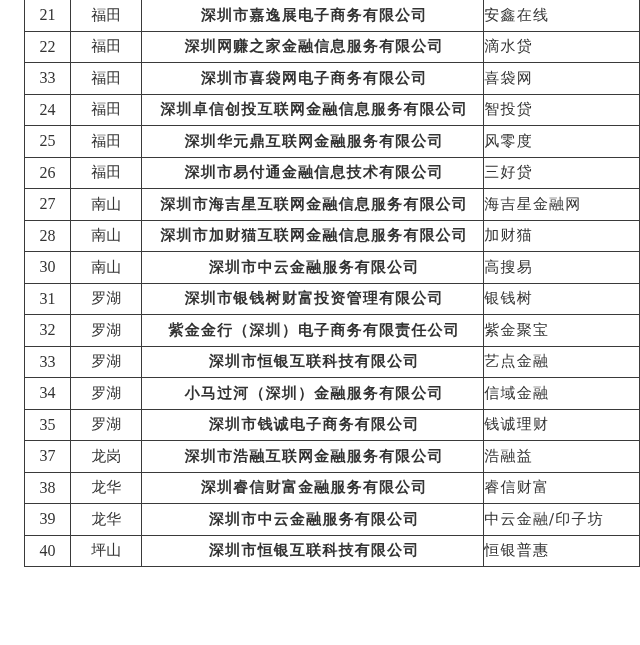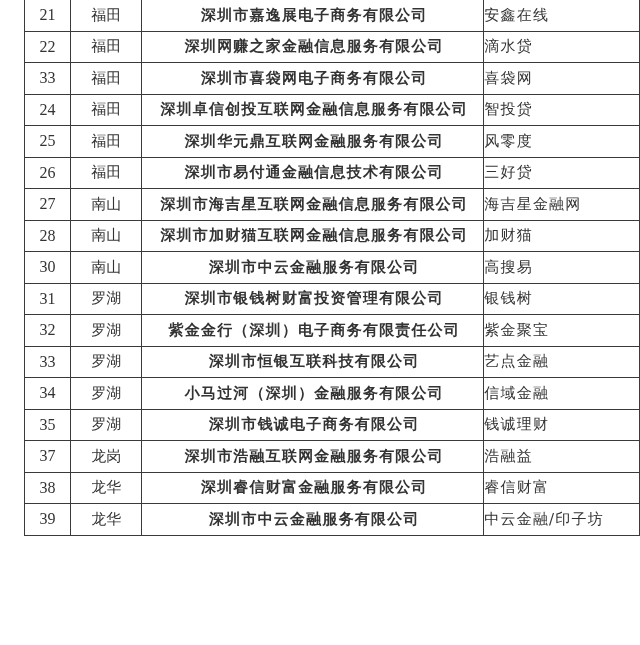--- a/index.html
+++ b/index.html
@@ -123,14 +123,20 @@
         <td class="c-dist">龙华</td>
         <td class="c-co">深圳睿信财富金融服务有限公司</td>
         <td class="c-plat">睿信财富</td>
       </tr>
       <tr>
         <td class="c-no">39</td>
         <td class="c-dist">龙华</td>
         <td class="c-co">深圳市中云金融服务有限公司</td>
         <td class="c-plat">中云金融/印子坊</td>
       </tr>
+      <tr>
+        <td class="c-no">40</td>
+        <td class="c-dist">坪山</td>
+        <td class="c-co">深圳市恒银互联科技有限公司</td>
+        <td class="c-plat">恒银普惠</td>
+      </tr>
     </tbody>
 </table>
 
 </body></html>

